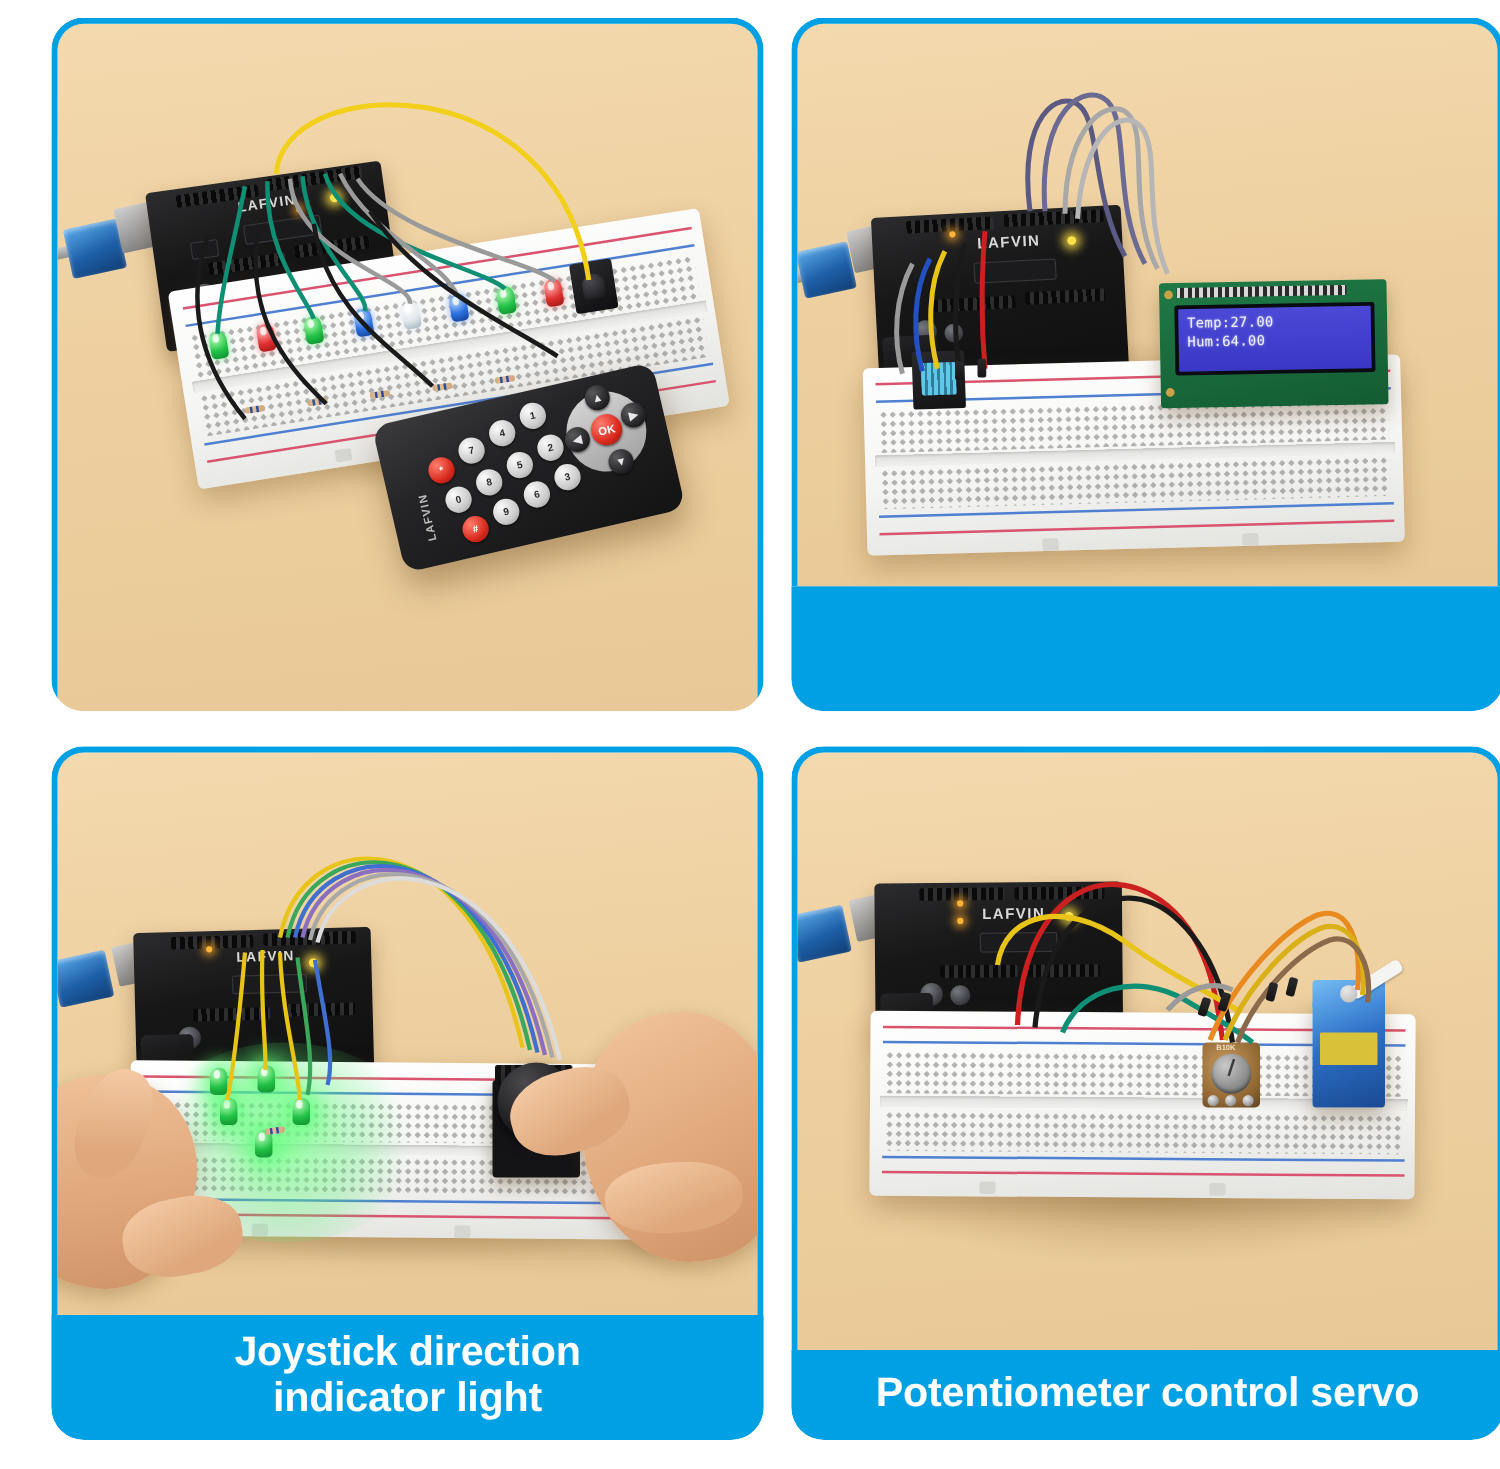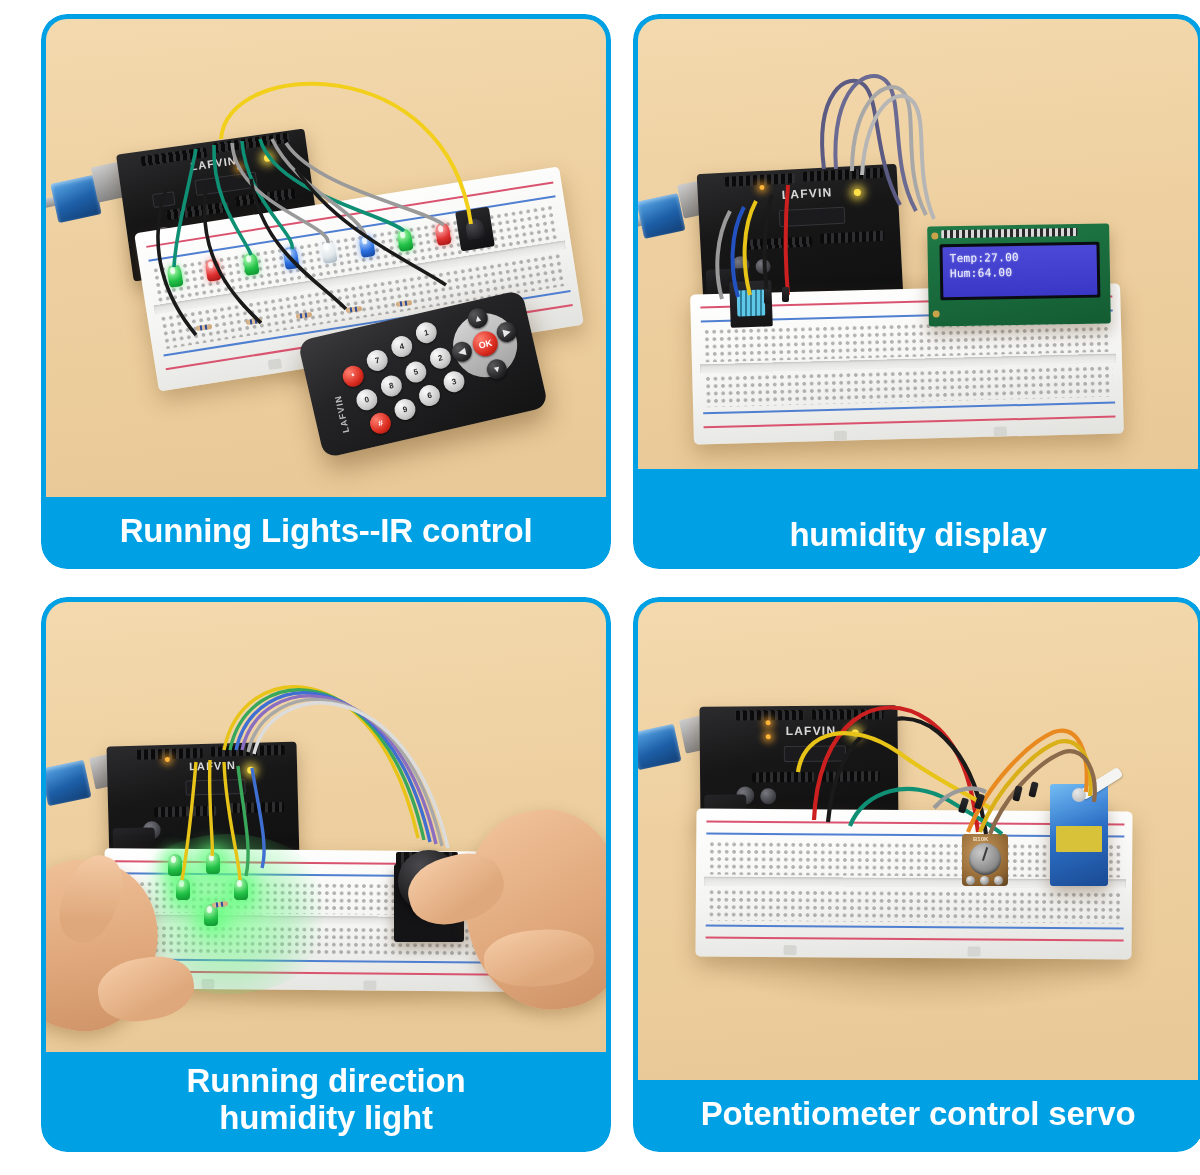--- a/index.html
+++ b/index.html
@@ -376,21 +376,20 @@
           <div style="position:absolute;left:150px;top:14px;width:64px;height:64px;background:linear-gradient(160deg,#d9d9d9,#9d9d9d);border-radius:50%;"></div>
           <div class="rbtn dark" style="left:171px;top:8px;width:20px;height:20px;font-size:9px;">▲</div>
           <div class="rbtn dark" style="left:148px;top:37px;width:20px;height:20px;font-size:9px;">◀</div>
           <div class="rbtn dark" style="left:196px;top:28px;width:20px;height:20px;font-size:9px;">▶</div>
           <div class="rbtn dark" style="left:178px;top:62px;width:20px;height:20px;font-size:9px;">▼</div>
           <div class="rbtn red" style="left:170px;top:32px;width:25px;height:25px;font-size:9px;">OK</div>
         </div>
 
       </div>
     </div>
-    <div class="caption">Running Lights--IR control</div>
   </div>
 
   <div class="card c2">
     <div class="photo">
       <div class="scene">
 
         <div class="shadow-soft" style="left:40px;top:250px;width:460px;height:110px;"></div>
 
         <div class="usb-cable" style="left:-20px;top:196px;width:62px;"></div>
         <div class="usb-plug" style="left:2px;top:178px;width:42px;height:38px;"></div>
@@ -450,21 +449,20 @@
           <path d="M134 176 C 126 200, 124 246, 130 278" stroke="#1a1a1a" stroke-width="4" fill="none"></path>
         </svg>
 
         <div class="dupont-end" style="left:144px;top:268px;"></div>
         <div class="dupont-end" style="left:126px;top:270px;"></div>
       </div>
     </div>
     <div class="caption">
       <span>
         <br>
-        <span>humidity display</span>
       </span>
     </div>
   </div>
 
   <div class="card c3">
     <div class="photo">
       <div class="scene">
 
         <div class="shadow-soft" style="left:60px;top:300px;width:440px;height:110px;"></div>
 
@@ -534,22 +532,22 @@
         <div class="finger" style="left:18px;top:252px;width:54px;height:90px;transform:rotate(22deg);"></div>
         <div class="finger" style="left:52px;top:356px;width:96px;height:62px;transform:rotate(-10deg);"></div>
 
         <div class="hand" style="left:420px;top:208px;width:160px;height:200px;transform:rotate(-8deg);"></div>
         <div class="finger" style="left:362px;top:254px;width:96px;height:66px;transform:rotate(-16deg);"></div>
         <div class="finger" style="left:438px;top:328px;width:110px;height:56px;transform:rotate(-4deg);"></div>
       </div>
     </div>
     <div class="caption">
       <span>
-        <span>Running direction</span><br>
-        <span>humidity light</span>
+        <span>Joystick direction</span><br>
+        <span>indicator light</span>
       </span>
     </div>
   </div>
 
   <div class="card c4">
     <div class="photo">
       <div class="scene">
 
         <div class="shadow-soft" style="left:60px;top:300px;width:450px;height:110px;"></div>
 

